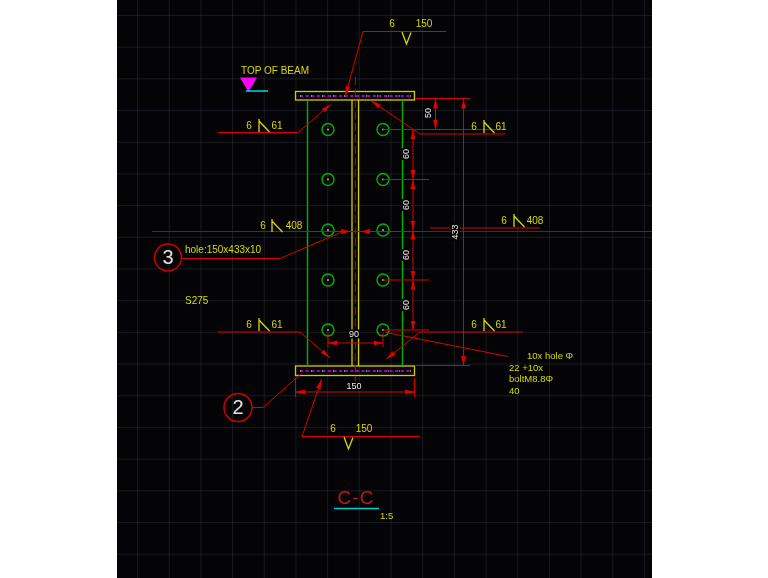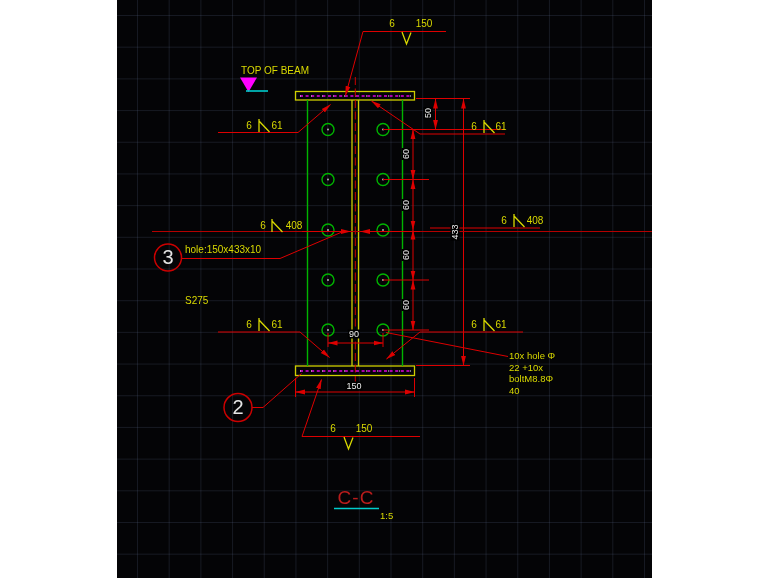--- a/index.html
+++ b/index.html
@@ -142,21 +142,21 @@
       <polygon points="240,77.5 257,77.5 248.5,92" fill="#ff00ff"></polygon>
       <line x1="246" y1="91" x2="268" y2="91" class="cy"></line>
     </g>
 
     <line x1="334" y1="508.5" x2="379" y2="508.5" class="cy"></line>
   </svg>
 
   <div class="lbl yel" style="left:241px;top:66px;">TOP OF BEAM</div>
   <div class="lbl yel" style="left:185px;top:245px;">hole:150x433x10</div>
   <div class="lbl yel" style="left:185px;top:256px;margin-top:40px;">S275</div>
-  <div class="lbl yel9" style="left:509px;top:351px;">10x hole Φ</div>
+  <div class="lbl yel9" style="left:527px;top:351px;">10x hole Φ</div>
   <div class="lbl yel9" style="left:509px;top:363px;">22 +10x</div>
   <div class="lbl yel9" style="left:509px;top:374px;">boltM8.8Φ</div>
   <div class="lbl yel9" style="left:509px;top:386px;">40</div>
 
   <div class="lbl yel center" style="left:392px;top:24px;">6</div>
   <div class="lbl yel center" style="left:424px;top:24px;">150</div>
   <div class="lbl yel center" style="left:249px;top:126px;">6</div>
   <div class="lbl yel center" style="left:277px;top:126px;">61</div>
   <div class="lbl yel center" style="left:474px;top:127px;">6</div>
   <div class="lbl yel center" style="left:501px;top:127px;">61</div>

